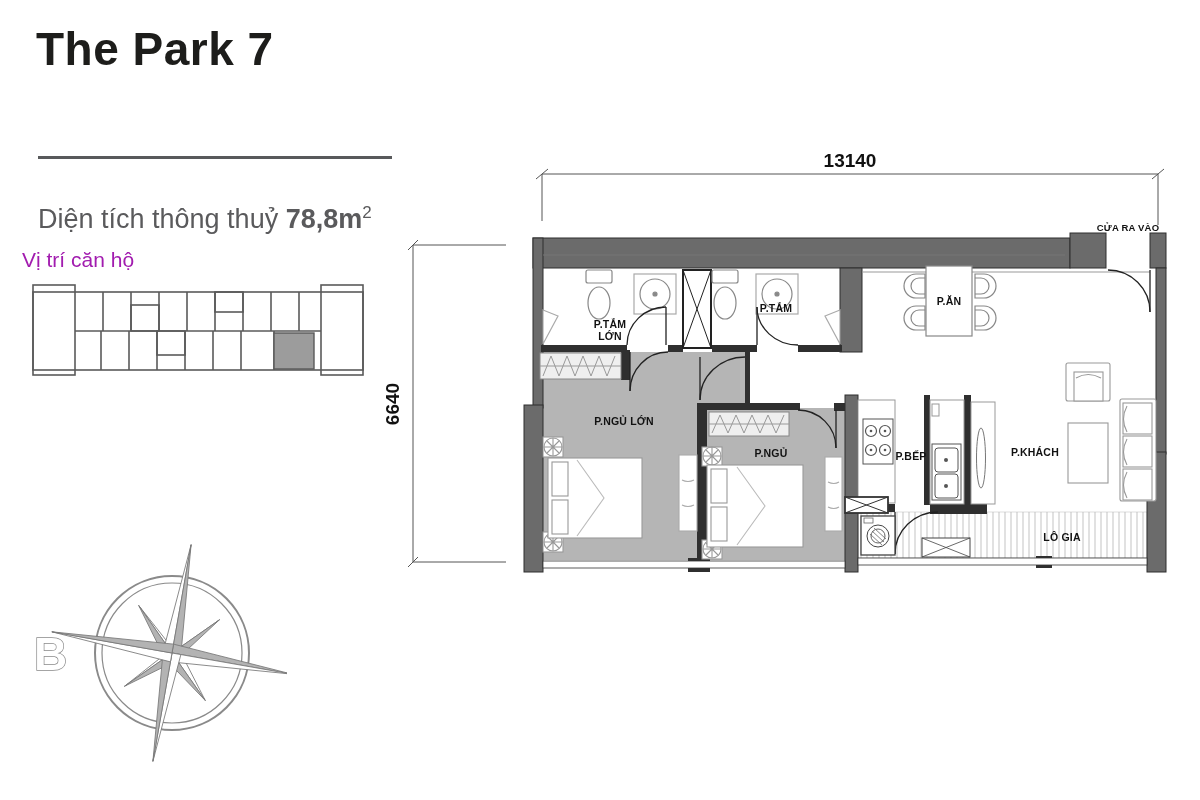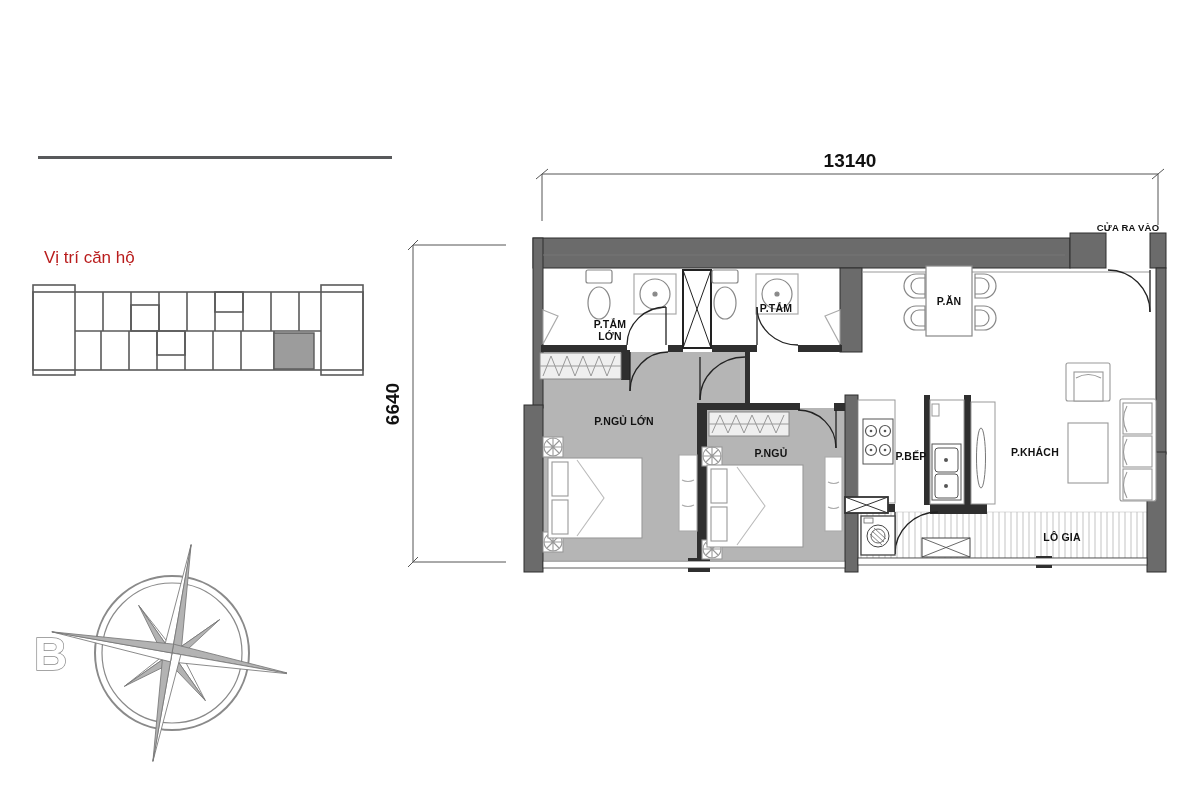--- a/index.html
+++ b/index.html
@@ -5,32 +5,34 @@
   html,body{margin:0;padding:0;background:#fff;}
   .stage{position:relative;width:1200px;height:800px;background:#fff;overflow:hidden;
          font-family:"Liberation Sans",sans-serif;}
   .abs{position:absolute;}
   .title{left:36px;top:22px;font-size:46px;font-weight:800;color:#1d1d1b;letter-spacing:.5px;}
   .unit-head{left:38px;top:106px;font-size:35px;font-weight:500;color:#58595b;letter-spacing:1px;}
   .unit-rule{left:38px;top:156px;width:354px;height:0;border-top:3px solid #58595b;}
   .area-line{left:38px;font-size:27px;color:#5a5a5c;}
   .area-line b{font-weight:700;}
   .area-line sup{font-size:17px;}
-  .loc-label{left:44px;top:248px;font-size:17px;color:#b91c1c;}
+  .loc-label{left:22px;top:248px;font-size:21px;color:#a21caf;}
   svg text{font-family:"Liberation Sans",sans-serif;}
   .rlabel{font-size:10.5px;font-weight:bold;fill:#111;letter-spacing:.2px;}
   .dimtext{font-size:19px;font-weight:bold;fill:#111;}
 </style>
 </head>
 <body>
 
 <div class="stage">
 
+  <div class="abs title">The Park 7</div>
   <div class="abs unit-rule"></div>
 
+  <div class="abs area-line" style="top:203px;"><span>Diện tích thông thuỷ </span><b>78,8m</b><sup>2</sup></div>
 
   <div class="abs loc-label">Vị trí căn hộ</div>
 
   <svg class="abs" style="left:28px;top:280px;" width="340" height="100" viewBox="0 0 340 100">
     <g fill="none" stroke="#5a5a5a" stroke-width="1.6">
       <rect x="5" y="12" width="330" height="78"></rect>
       <rect x="5" y="5" width="42" height="90"></rect>
       <rect x="293" y="5" width="42" height="90"></rect>
       <line x1="47" y1="51" x2="293" y2="51"></line>
       <line x1="75" y1="12" x2="75" y2="51"></line>

